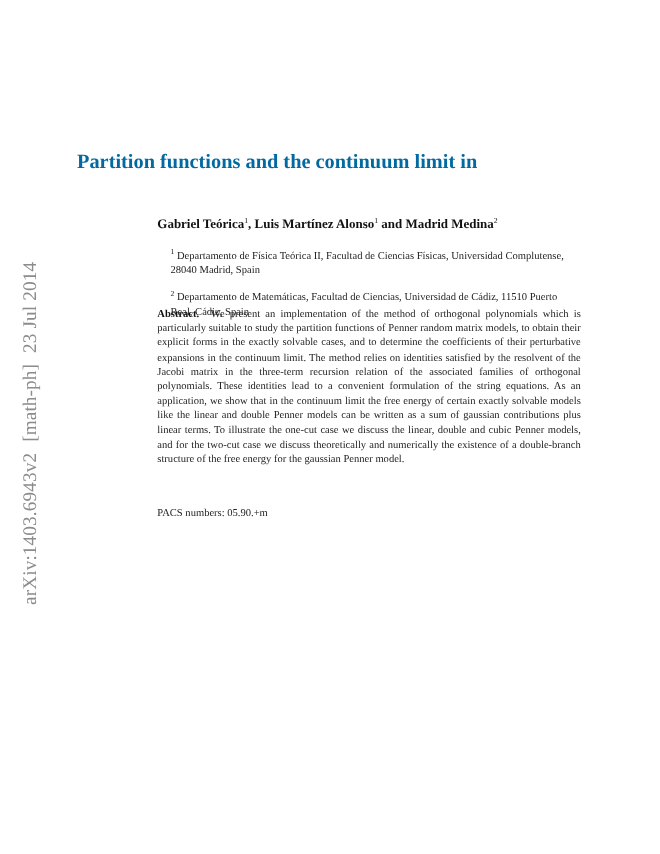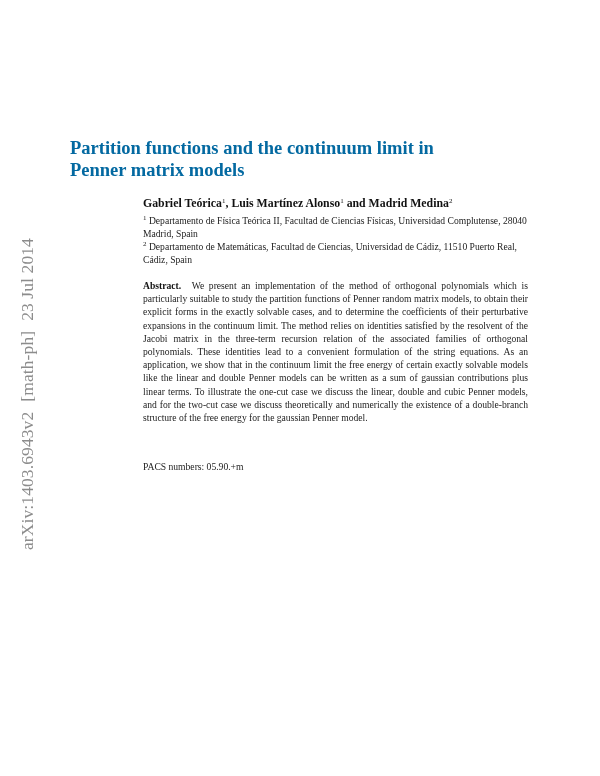--- a/index.html
+++ b/index.html
@@ -68,21 +68,21 @@
     .affils {
       position: absolute;
       left: 143px;
       top: 214px;
       width: 390px;
       font-family: "Liberation Serif", "DejaVu Serif", serif;
       font-size: 9.6px;
       line-height: 13px;
       color: #222;
     }
-    .affil { margin: 0; }
+    .affil { margin: 12px; }
     .abstract {
       position: absolute;
       left: 143px;
       top: 279px;
       width: 385px;
       font-family: "Liberation Serif", "DejaVu Serif", serif;
       font-size: 9.6px;
       line-height: 13.2px;
       color: #222;
       text-align: justify;
@@ -109,21 +109,20 @@
 <body>
 
 <div class="page">
 
   <div class="arxiv-stamp">
     <span>arXiv:1403.6943v2</span><span class="gap"></span><span>[math-ph]</span><span class="gap"></span><span>23 Jul 2014</span>
   </div>
 
   <h1 class="title">
     <span>Partition functions and the continuum limit in</span><br>
-    <span>Penner matrix models</span>
   </h1>
 
   <div class="authors">
     <span>Gabriel Teórica</span><sup>1</sup><span>, </span><span>Luis Martínez Alonso</span><sup>1</sup><span> and </span><span>Madrid Medina</span><sup>2</sup>
   </div>
 
   <div class="affils">
     <p class="affil"><sup>1</sup> <span>Departamento de Física Teórica II, Facultad de Ciencias Físicas, Universidad Complutense, 28040 Madrid, Spain</span></p>
     <p class="affil"><sup>2</sup> <span>Departamento de Matemáticas, Facultad de Ciencias, Universidad de Cádiz, 11510 Puerto Real, Cádiz, Spain</span></p>
   </div>

